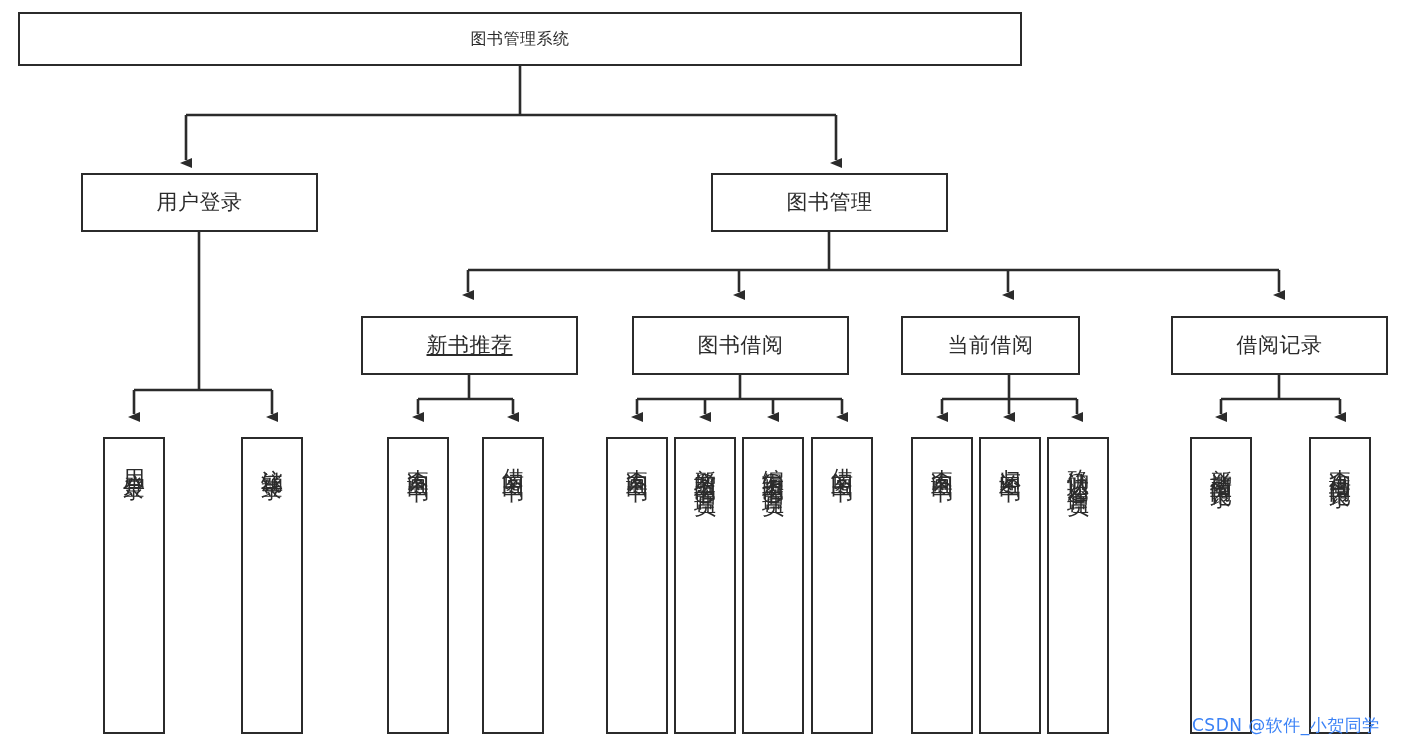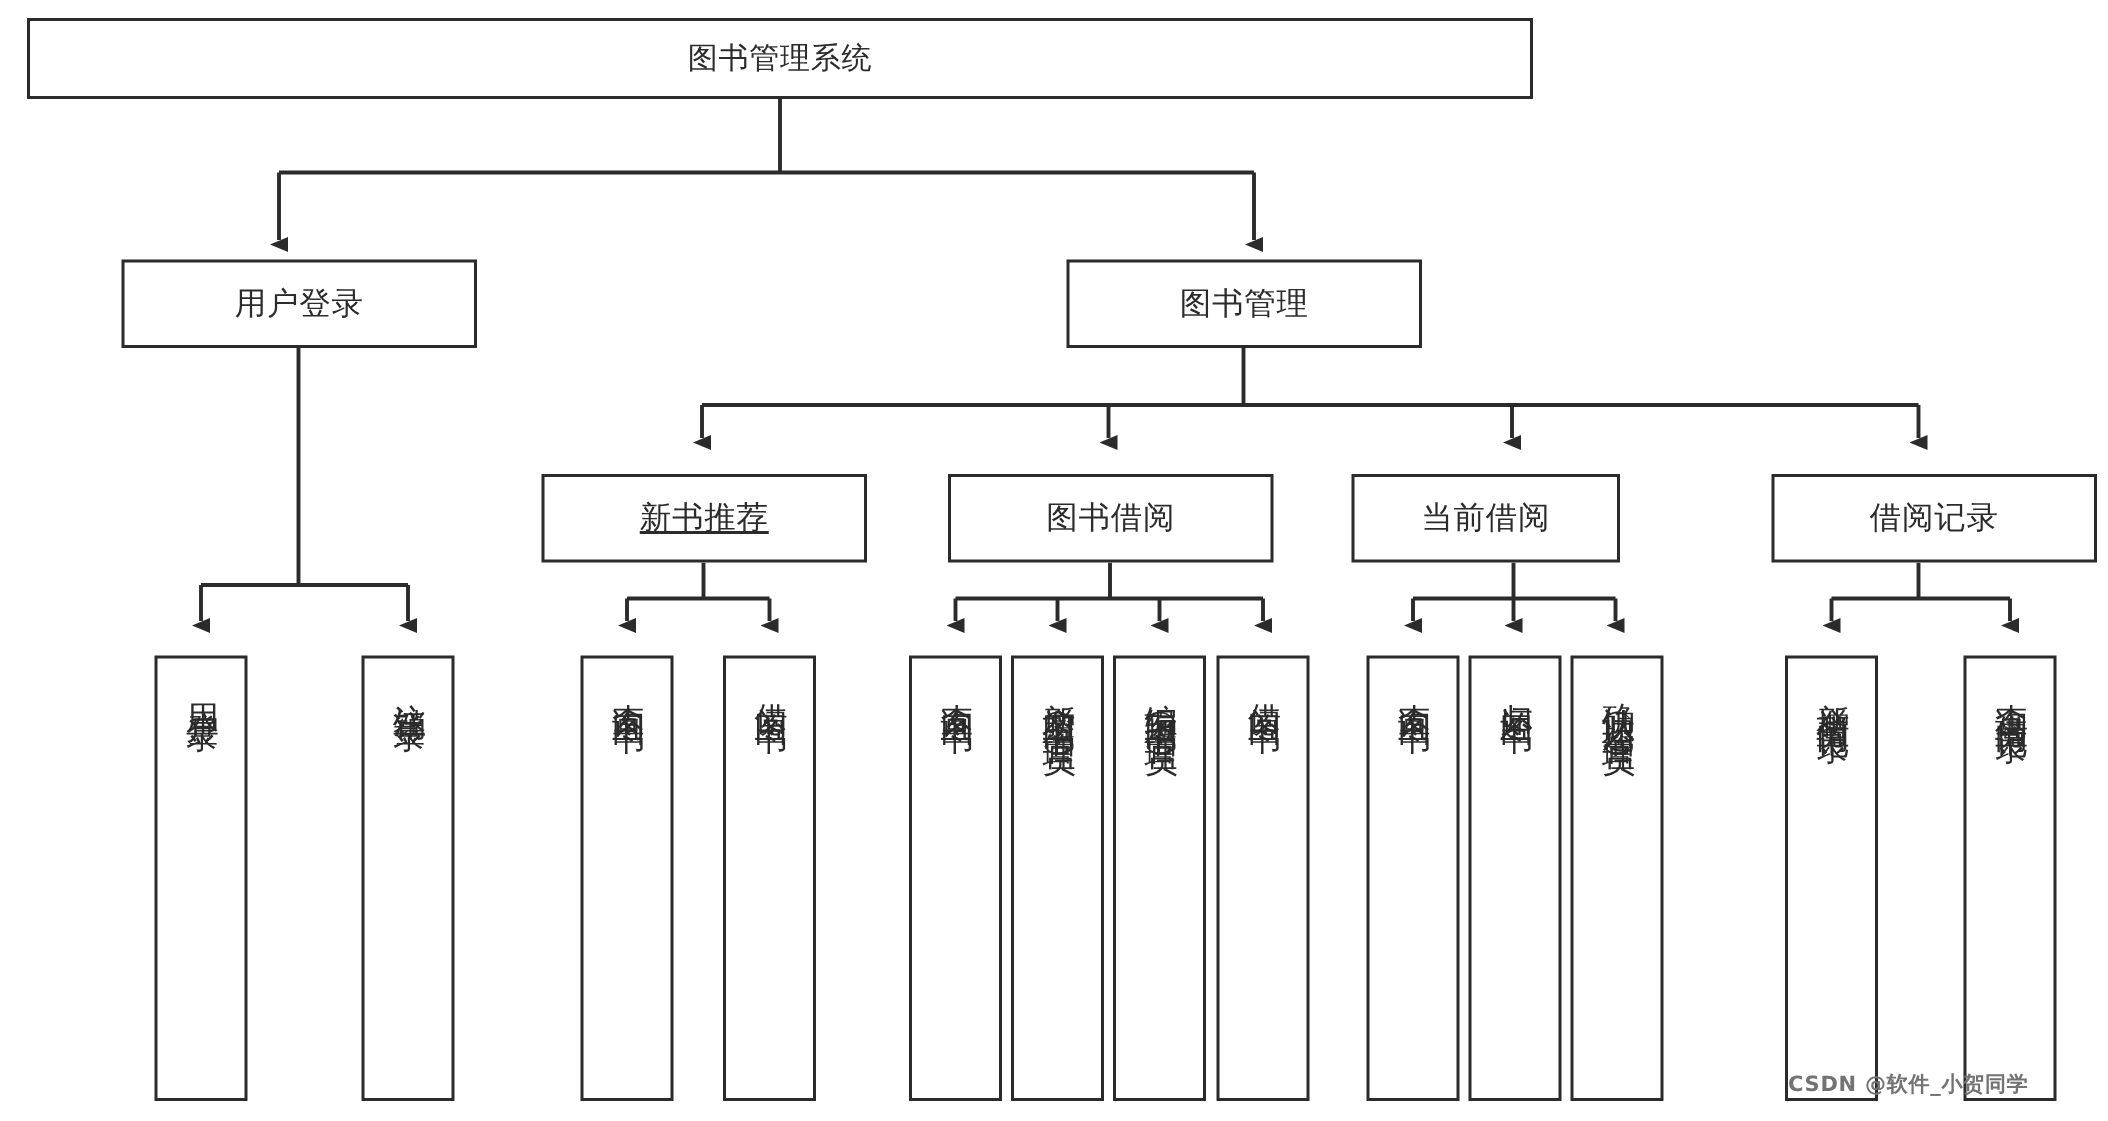--- a/index.html
+++ b/index.html
@@ -49,28 +49,27 @@
     align-items: flex-start;
     padding-top: 12px;
   }
   .node.vert .label {
     writing-mode: vertical-rl;
     text-orientation: upright;
     font-size: 22px;
     line-height: 1.0;
     letter-spacing: 4px;
   }
-  .node.root .label { font-size: 20px; }
+  .node.root .label { font-size: 16px; }
   .watermark {
     position: absolute;
-    color: #737373;
-    font-size: 14px;
+    color: #3b82f6;
+    font-size: 17px;
     letter-spacing: 0.5px;
     white-space: nowrap;
-    font-weight: bold;
   }
 </style>
 </head>
 <body>
 
 <div id="canvas">
 
   <svg class="connectors" viewBox="0 0 1405 747">
     <defs>
       <marker id="arrow" markerWidth="10" markerHeight="12" refX="2" refY="6" orient="auto" markerUnits="userSpaceOnUse">
@@ -134,21 +133,21 @@
 
   <div class="node horiz" style="left:361px; top:316px; width:217px; height:59px;text-decoration:underline;">
     <span class="label">新书推荐</span>
   </div>
   <div class="node horiz" style="left:632px; top:316px; width:217px; height:59px;">
     <span class="label">图书借阅</span>
   </div>
   <div class="node horiz" style="left:901px; top:316px; width:179px; height:59px;">
     <span class="label">当前借阅</span>
   </div>
-  <div class="node horiz" style="left:1171px; top:316px; width:217px; height:59px;margin-left:10px;">
+  <div class="node horiz" style="left:1171px; top:316px; width:217px; height:59px;">
     <span class="label">借阅记录</span>
   </div>
 
   <div class="node vert" style="left:103px; top:437px; width:62px; height:297px;">
     <span class="label">用户登录</span>
   </div>
   <div class="node vert" style="left:241px; top:437px; width:62px; height:297px;">
     <span class="label">注销登录</span>
   </div>
 

